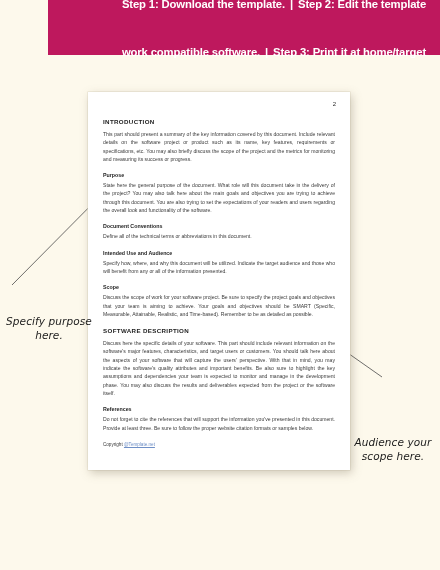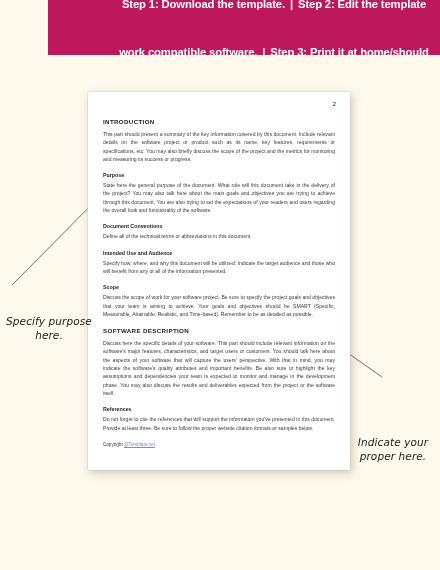--- a/index.html
+++ b/index.html
@@ -92,21 +92,21 @@
   .leader line{ stroke:#4a4a4a; stroke-width:.8; }
 </style>
 </head>
 <body>
 
 <div class="steps-bar">
   <div class="steps-line">
     <span>Step 1: Download the template.</span><span class="sep">|</span><span>Step 2: Edit the template</span>
   </div>
   <div class="steps-line">
-    <span>work compatible software.</span><span class="sep">|</span><span>Step 3: Print it at home/should</span>
+    <span>work compatible software.</span><span class="sep">|</span><span>Step 3: Print it at home/target</span>
   </div>
 </div>
 
 <div class="page-stage">
 
   <svg class="leader" style="left:0;top:0;width:220px;height:300px;" viewBox="0 0 220 300">
     <line x1="12" y1="230" x2="120" y2="121"></line>
   </svg>
 
   <svg class="leader" style="left:230px;top:230px;width:210px;height:130px;" viewBox="0 0 210 130">
@@ -154,15 +154,15 @@
       </div>
 
       <div class="copy">
         <span>Copyright </span><a href="#">@Template.net</a>
       </div>
 
     </div>
   </div>
 
   <div class="callout callout-left">Specify purpose here.</div>
-  <div class="callout callout-right">Indicate your proper here.</div>
+  <div class="callout callout-right">Audience your scope here.</div>
 
 </div>
 
 </body></html>

